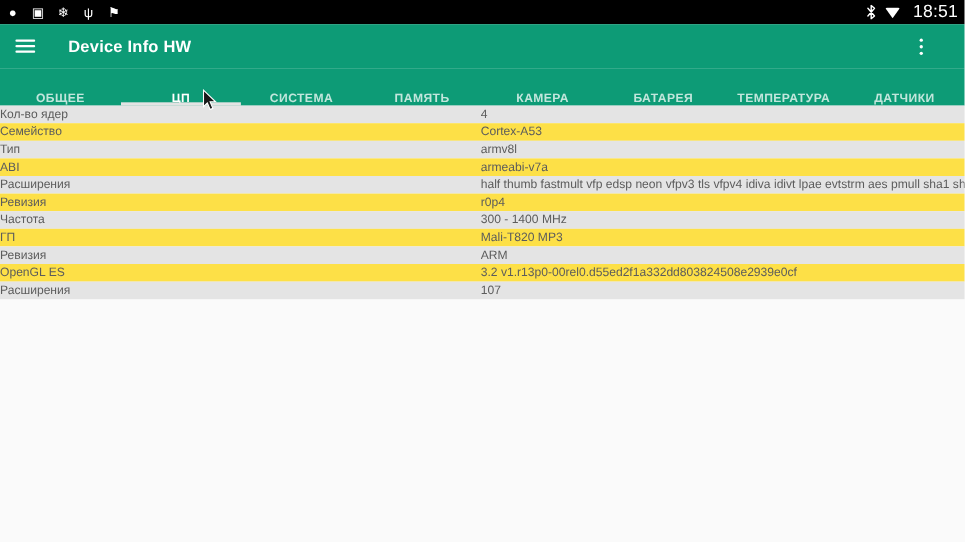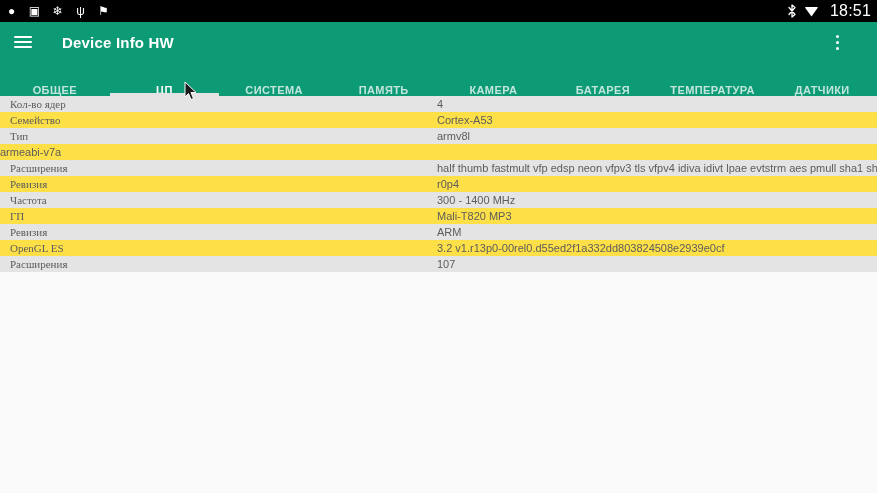--- a/index.html
+++ b/index.html
@@ -92,24 +92,23 @@
     height: 16px;
     display: flex;
     align-items: center;
     font-size: 11px;
     color: #5c5c5c;
     background: #fde047;
   }
   .info-row.alt { background: #e4e4e4; }
   .info-label {
     width: 437px;
-    padding-left: 10px;
+    padding-left: 0;
     white-space: nowrap;
     overflow: hidden;
-    font-family: Liberation Serif, serif;
   }
   .info-value {
     flex: 1;
     white-space: nowrap;
     overflow: hidden;
   }
 
   
   .cursor {
     position: absolute;
@@ -187,20 +186,21 @@
     </div>
     <div class="info-row">
       <div class="info-label">Семейство</div>
       <div class="info-value">Cortex-A53</div>
     </div>
     <div class="info-row alt">
       <div class="info-label">Тип</div>
       <div class="info-value">armv8l</div>
     </div>
     <div class="info-row">
+      <div class="info-label">ABI</div>
       <div class="info-value">armeabi-v7a</div>
     </div>
     <div class="info-row alt">
       <div class="info-label">Расширения</div>
       <div class="info-value">half thumb fastmult vfp edsp neon vfpv3 tls vfpv4 idiva idivt lpae evtstrm aes pmull sha1 sha2 crc32</div>
     </div>
     <div class="info-row">
       <div class="info-label">Ревизия</div>
       <div class="info-value">r0p4</div>
     </div>

